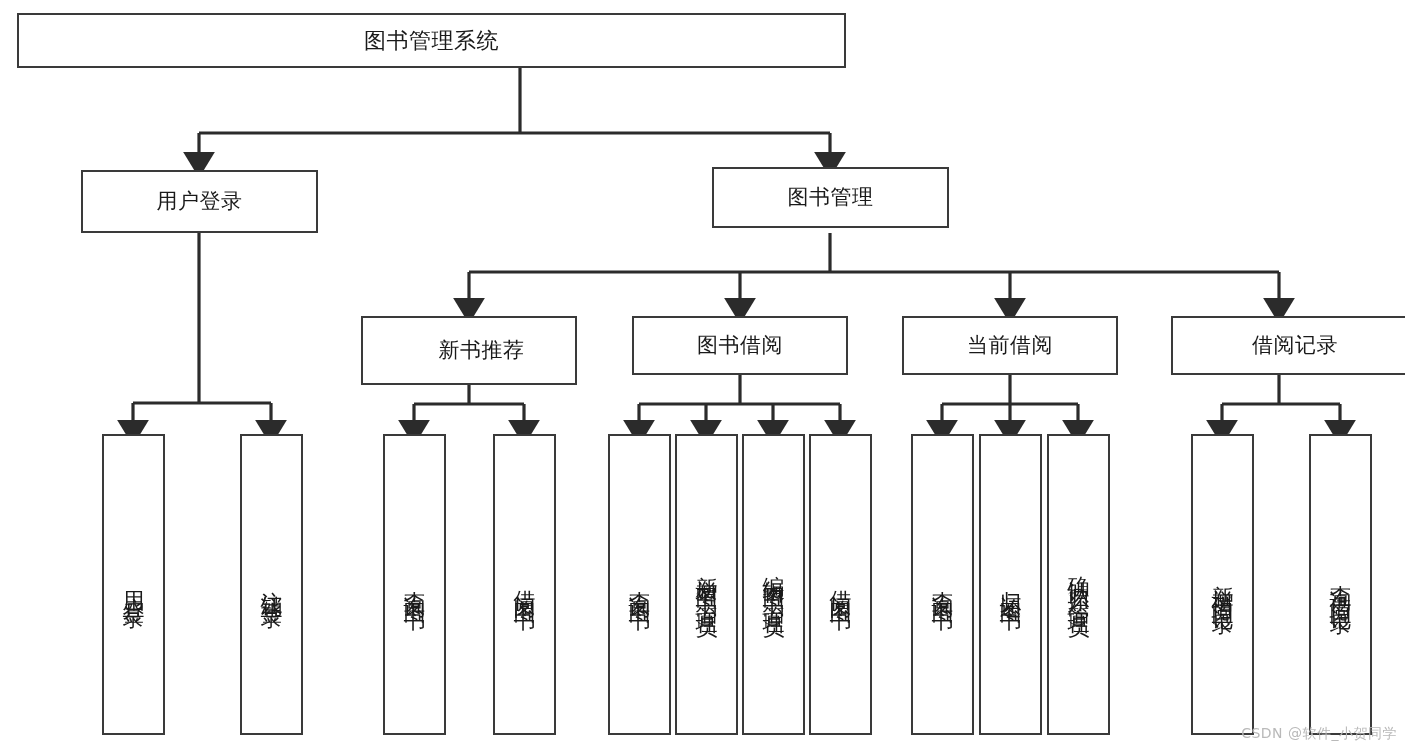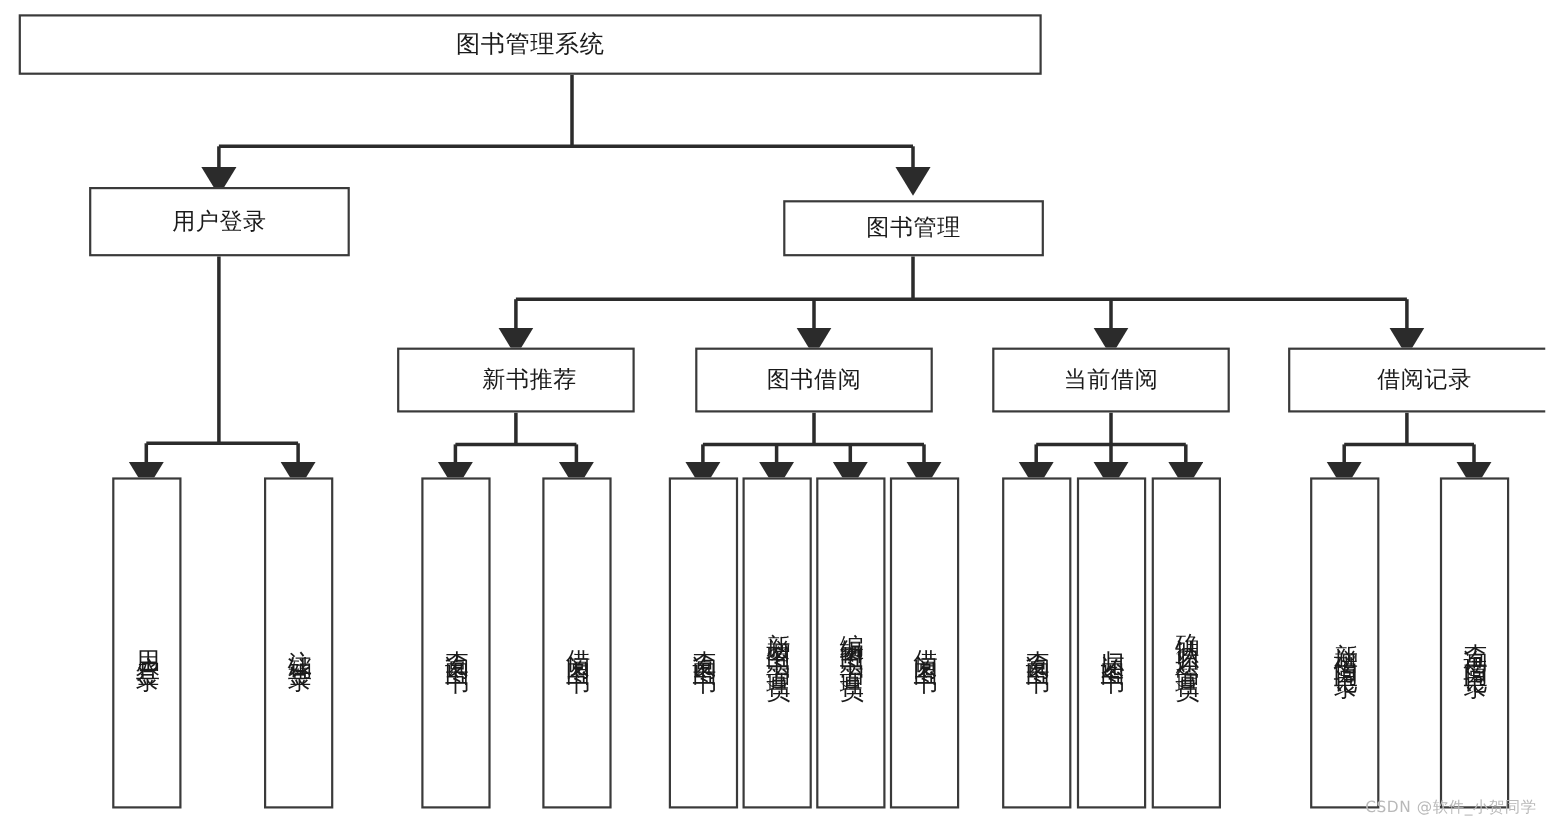--- a/index.html
+++ b/index.html
@@ -120,32 +120,32 @@
       <path d="M1010,404 L1010,430" marker-end="url(#arrow)"></path>
       <path d="M1078,404 L1078,430" marker-end="url(#arrow)"></path>
 
       <path d="M1279,375 L1279,404"></path>
       <path d="M1222,404 L1340,404"></path>
       <path d="M1222,404 L1222,430" marker-end="url(#arrow)"></path>
       <path d="M1340,404 L1340,430" marker-end="url(#arrow)"></path>
     </g>
   </svg>
 
-  <div class="node horiz root" style="left:17px; top:13px; width:930px; height:55px;">
+  <div class="node horiz root" style="left:17px; top:13px; width:829px; height:55px;">
     <span class="node-label">图书管理系统</span>
   </div>
 
   <div class="node horiz" style="left:81px; top:170px; width:237px; height:63px;">
     <span class="node-label">用户登录</span>
   </div>
-  <div class="node horiz" style="left:712px; top:182px; width:237px; height:51px;">
+  <div class="node horiz" style="left:712px; top:167px; width:237px; height:61px;">
     <span class="node-label">图书管理</span>
   </div>
 
-  <div class="node horiz" style="left:361px; top:316px; width:216px; height:59px;padding-left:25px;">
+  <div class="node horiz" style="left:361px; top:316px; width:216px; height:69px;padding-left:25px;">
     <span class="node-label">新书推荐</span>
   </div>
   <div class="node horiz" style="left:632px; top:316px; width:216px; height:59px;">
     <span class="node-label">图书借阅</span>
   </div>
   <div class="node horiz" style="left:902px; top:316px; width:216px; height:59px;">
     <span class="node-label">当前借阅</span>
   </div>
   <div class="node horiz" style="left:1171px; top:316px; width:248px; height:59px;">
     <span class="node-label">借阅记录</span>

